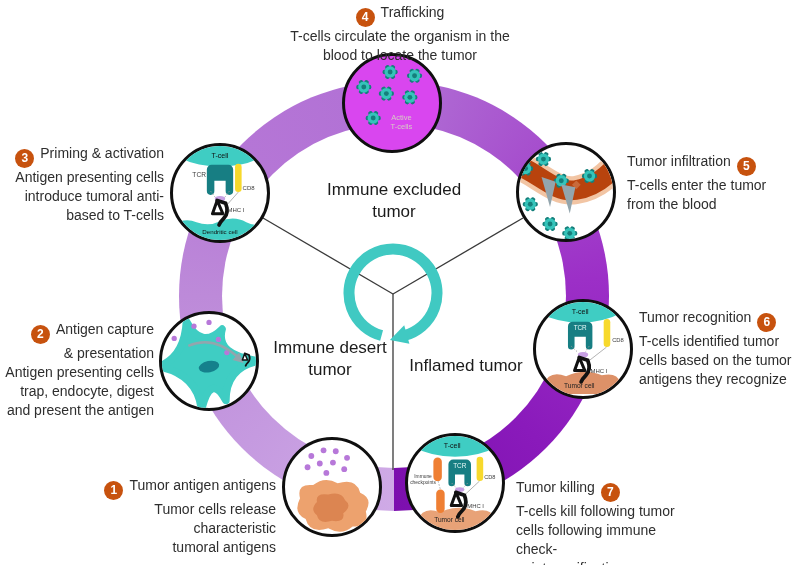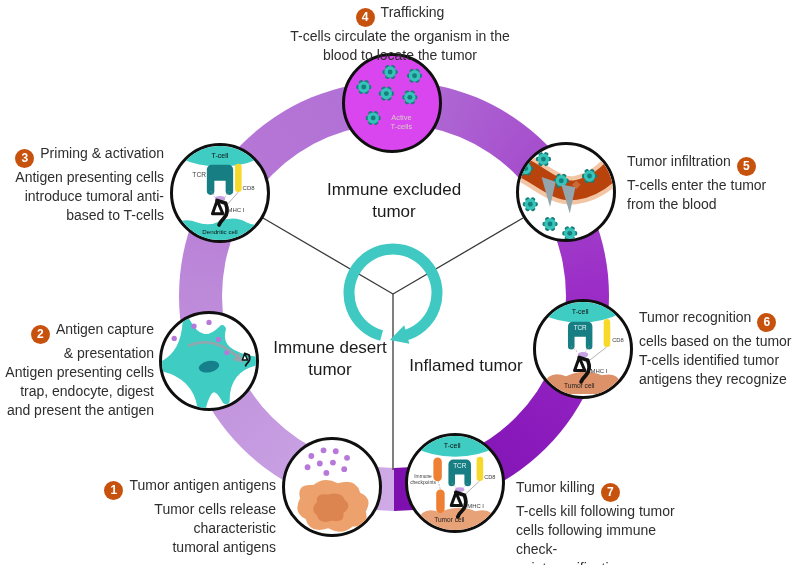--- a/index.html
+++ b/index.html
@@ -281,22 +281,22 @@
       <span>Tumor infiltration</span><span class="badge post">5</span>
     </div>
     <div>T-cells enter the tumor</div>
     <div>from the blood</div>
   </div>
 
   <div class="step s6">
     <div class="title">
       <span>Tumor recognition</span><span class="badge post">6</span>
     </div>
+    <div>T-cells identified tumor</div>
     <div>cells based on the tumor</div>
-    <div>T-cells identified tumor</div>
     <div>antigens they recognize</div>
   </div>
 
   <div class="step s7">
     <div class="title">
       <span>Tumor killing</span><span class="badge post">7</span>
     </div>
     <div>T-cells kill following tumor</div>
     <div>cells following immune check-</div>
     <div>points verification</div>

